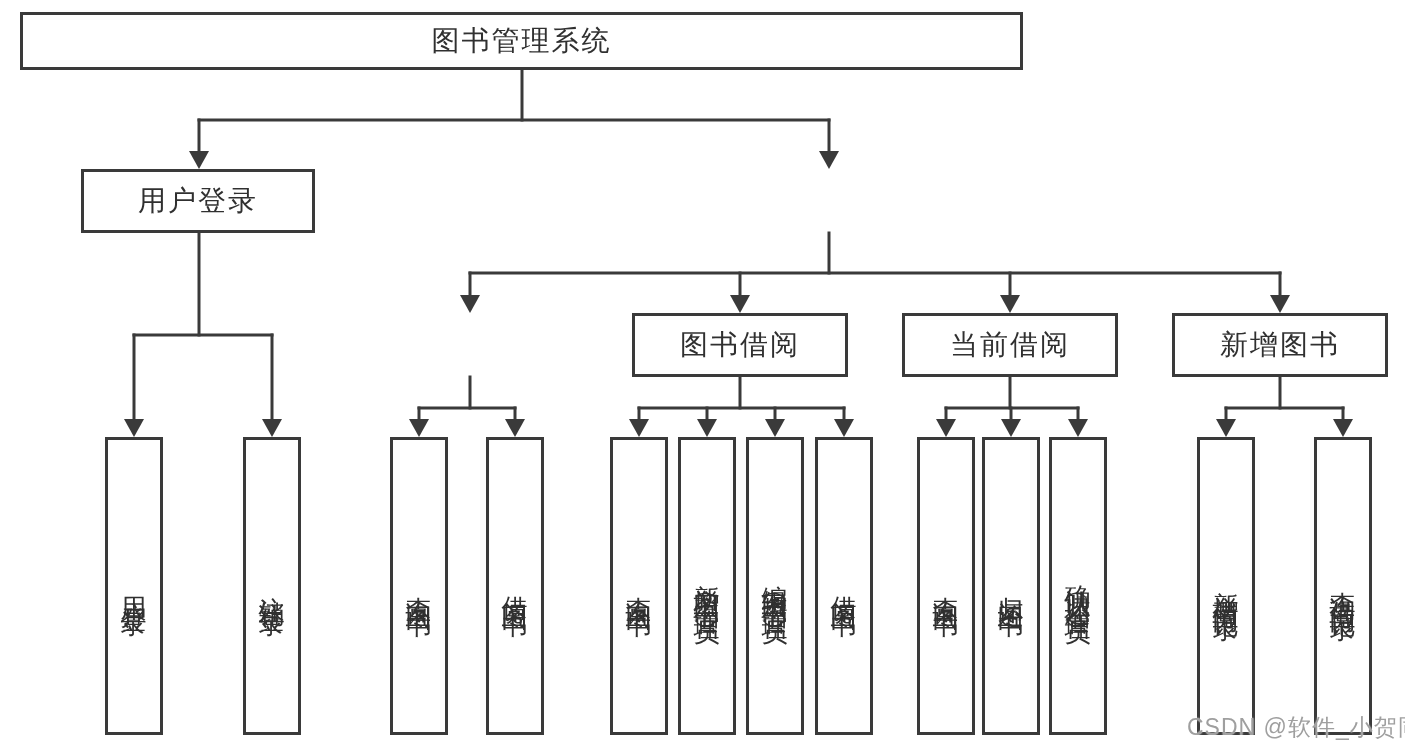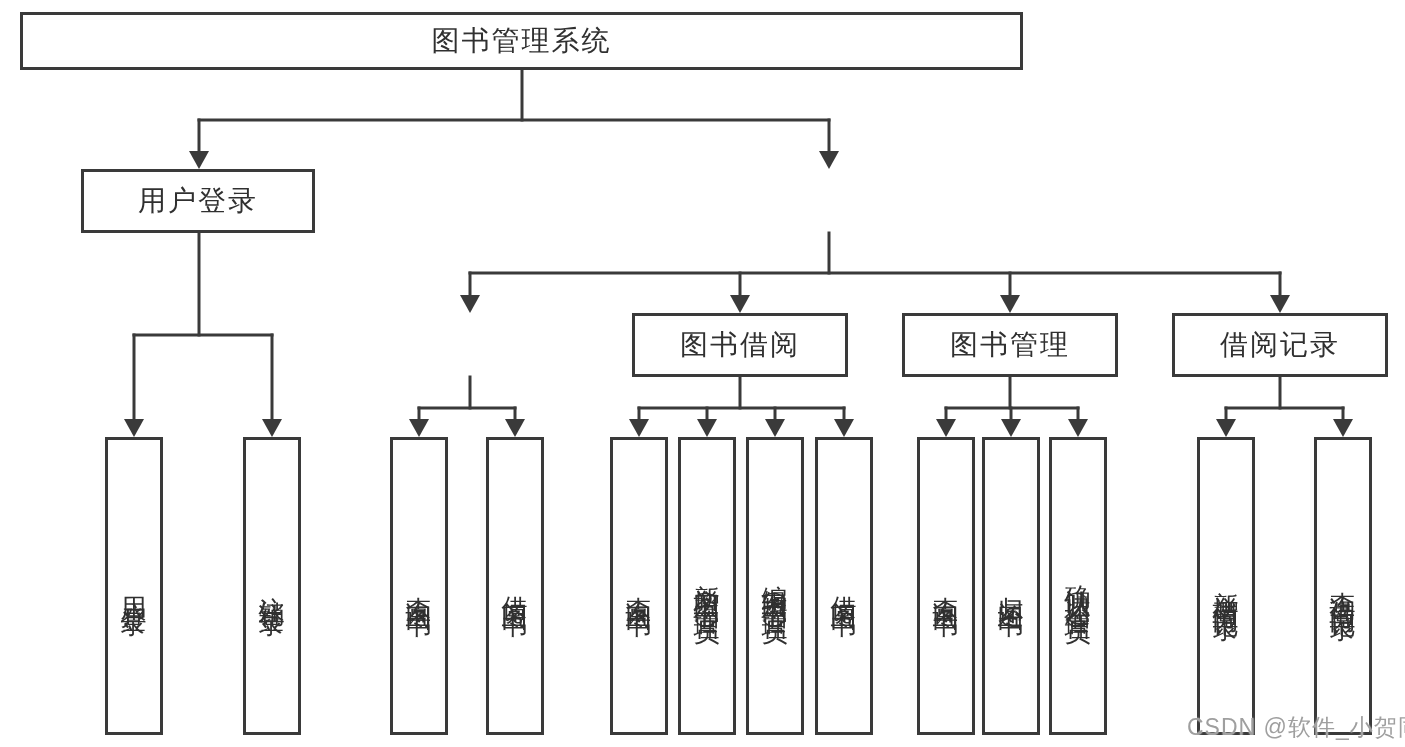--- a/index.html
+++ b/index.html
@@ -96,22 +96,22 @@
       <polygon points="1216,419 1236,419 1226,437" fill="#3a3a3a"></polygon>
       <line x1="1343" y1="408" x2="1343" y2="423" stroke="#3a3a3a" stroke-width="3" stroke-linecap="square"></line>
       <polygon points="1333,419 1353,419 1343,437" fill="#3a3a3a"></polygon>
     </svg>
 
   <div class="box h" id="b-root">图书管理系统</div>
 
   <div class="box h" id="b-l2-0">用户登录</div>
 
   <div class="box h" id="b-l3-1">图书借阅</div>
-  <div class="box h" id="b-l3-2">图书管理</div>
-  <div class="box h" id="b-l3-3">借阅记录</div>
+  <div class="box h" id="b-l3-2">当前借阅</div>
+  <div class="box h" id="b-l3-3">新增图书</div>
 
   <div class="box v leaf" id="b-lf-0">用户登录</div>
   <div class="box v leaf" id="b-lf-1">注销登录</div>
 
   <div class="box v leaf" id="b-lf-2">查询图书</div>
   <div class="box v leaf" id="b-lf-3">借阅图书</div>
 
   <div class="box v leaf" id="b-lf-4">查询图书</div>
   <div class="box v leaf" id="b-lf-5">新增图书（管理员）</div>
   <div class="box v leaf" id="b-lf-6">编辑图书（管理员）</div>

